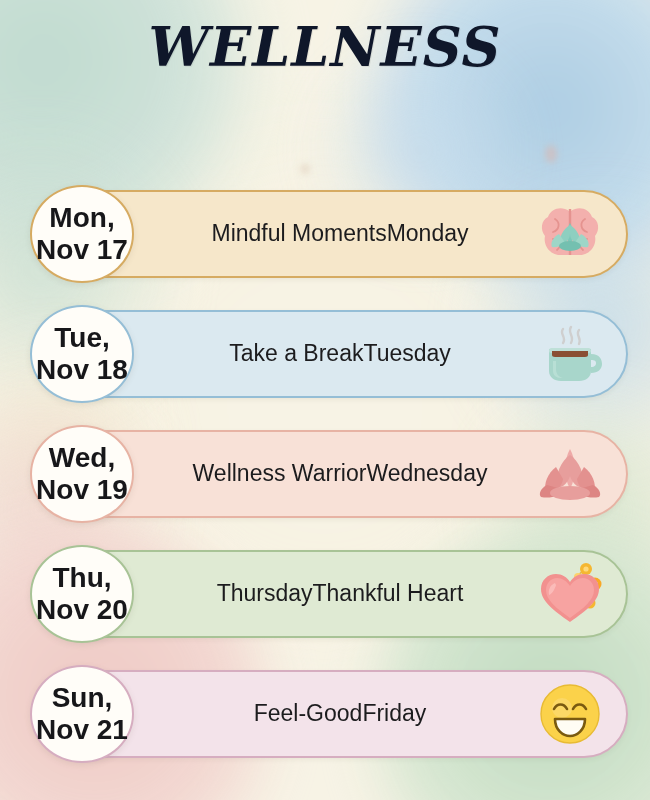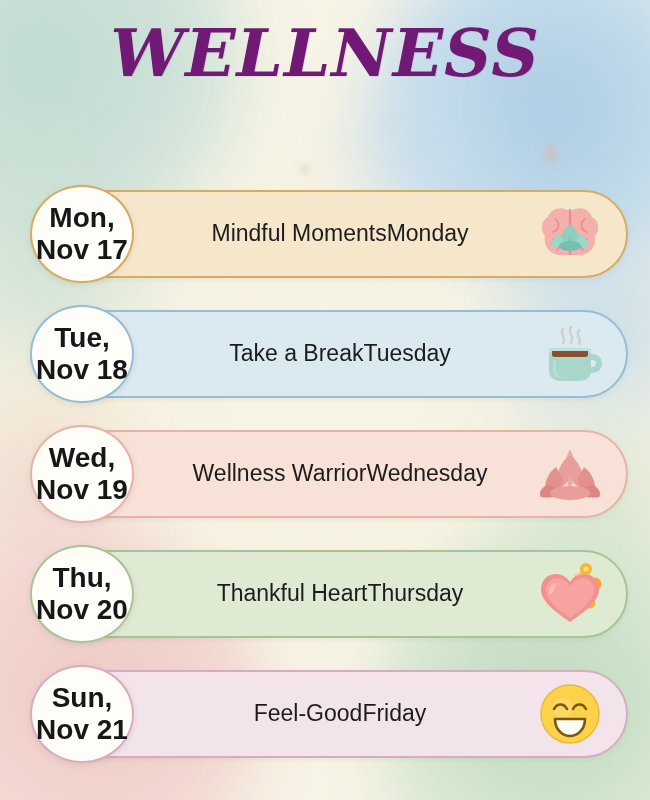--- a/index.html
+++ b/index.html
@@ -116,22 +116,22 @@
   }
   .title-line {
     font-family: "DejaVu Serif", "Liberation Serif", serif;
     font-weight: bold;
     font-style: italic;
     letter-spacing: 1px;
     line-height: .96;
     margin: 0;
   }
   .title-wellness {
-    font-size: 66px;
-    color: #701a75;
+    font-size: 54px;
+    color: #0f172a;
     text-shadow: 1px 1px 0 rgba(0,0,0,.07);
   }
   .title-spirit {
     font-size: 56px;
     color: #2f2a20;
     text-shadow: 1px 1px 0 rgba(0,0,0,.07);
     margin-top: 2px;
   }
   .subtitle {
     margin-top: 13px;
@@ -315,22 +315,22 @@
       </div>
       <div class="badge" style="border-color:#e7b3a4;">
         <span>Wed,</span>
         <span>Nov 19</span>
       </div>
     </div>
 
     <div class="row">
       <div class="pill" style="background:#dfead3;border-color:#a8c396;"></div>
       <div class="theme">
+        <span>Thursday</span>
         <span>Thankful Heart</span>
-        <span>Thursday</span>
       </div>
       <div class="icon-wrap">
         <svg width="70" height="68" viewBox="0 0 70 68">
           <path d="M38 26 C40 19,44 13,50 10 M40 30 C45 26,52 24,58 25 M39 34 C44 34,50 37,53 42" stroke="#e2b84f" stroke-width="1.8" fill="none" stroke-linecap="round"></path>
           <circle cx="51" cy="9" r="6" fill="#f5b731"></circle>
           <circle cx="51" cy="9" r="2.6" fill="#ffd97a"></circle>
           <circle cx="60" cy="24" r="6.5" fill="#f9a825"></circle>
           <circle cx="60" cy="24" r="2.8" fill="#ffdf8a"></circle>
           <circle cx="55" cy="43" r="5.5" fill="#f5b731"></circle>
           <circle cx="55" cy="43" r="2.4" fill="#ffd97a"></circle>

